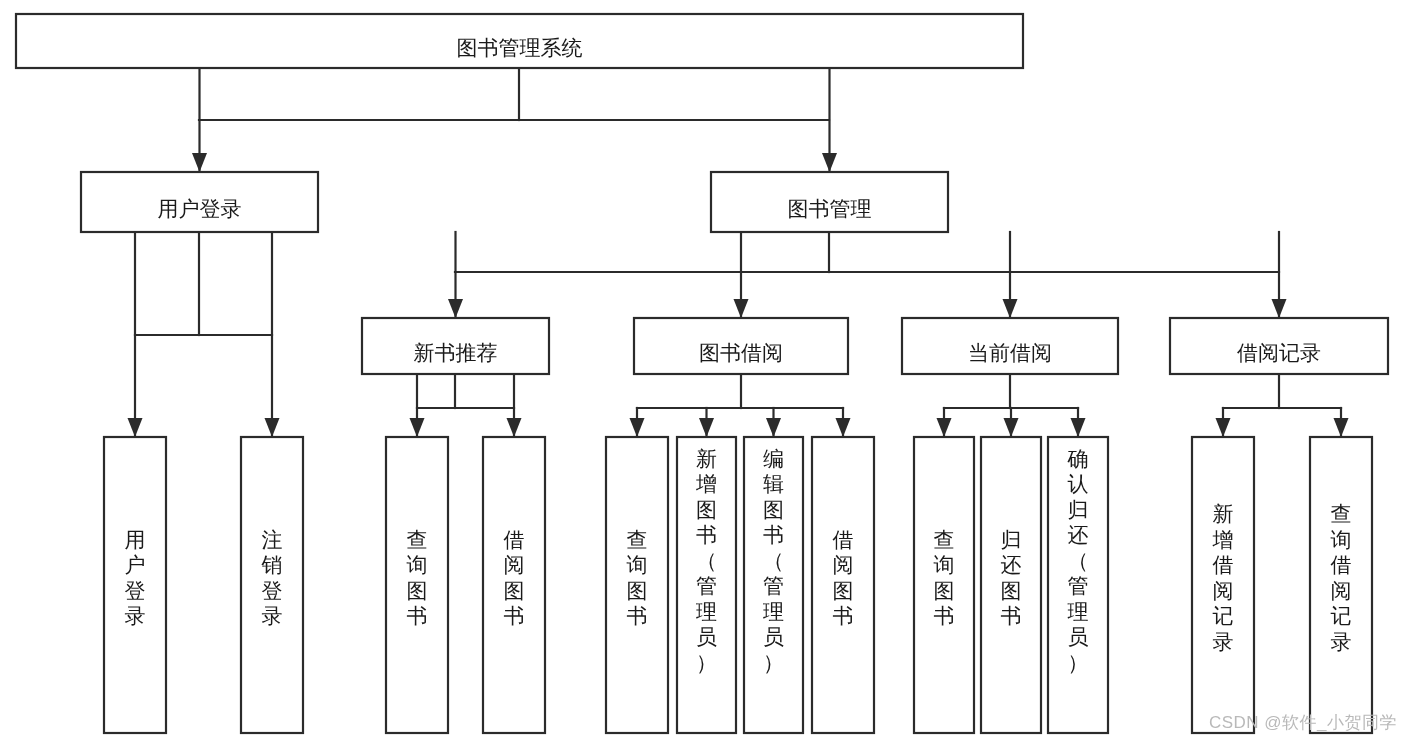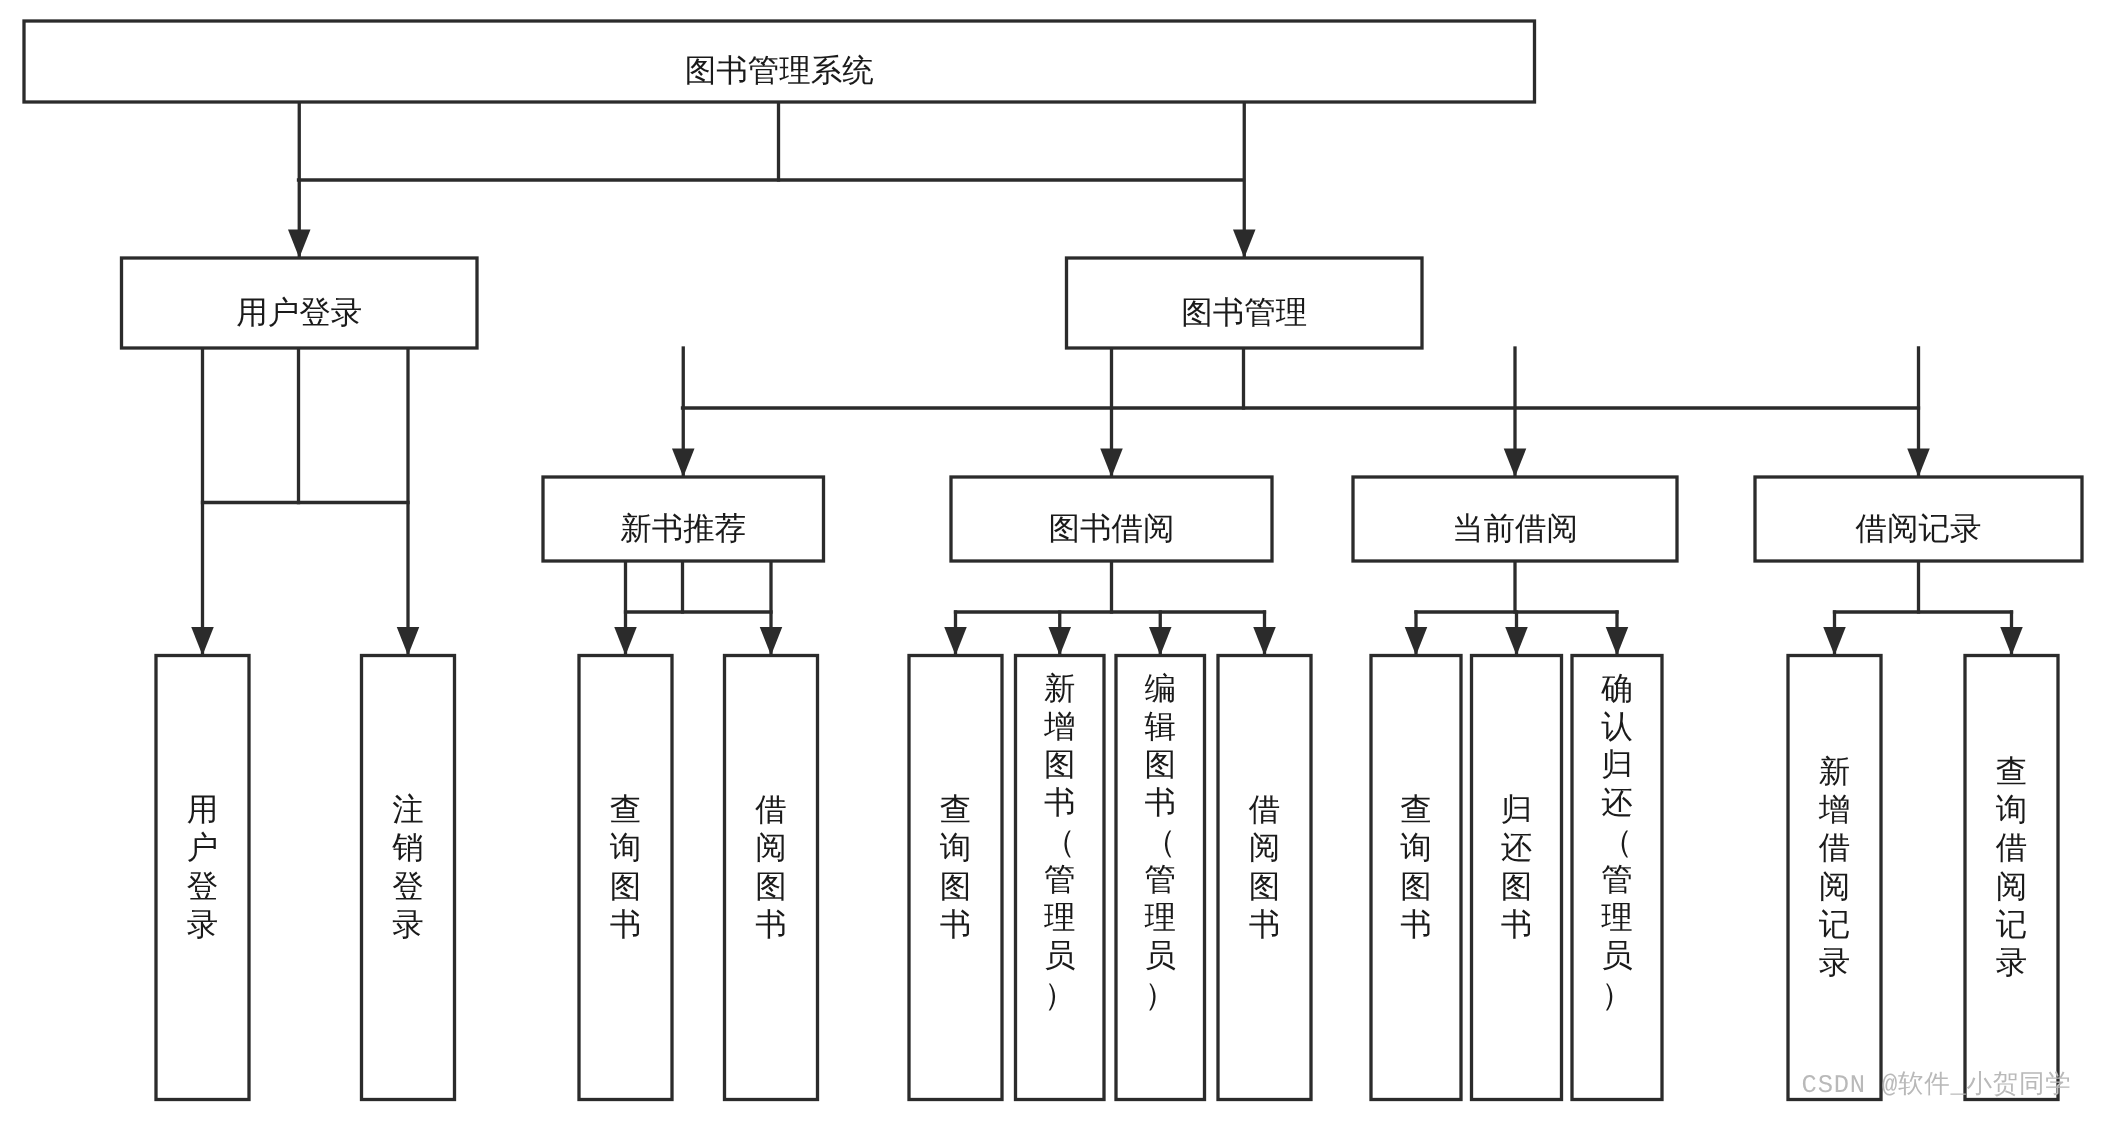--- a/index.html
+++ b/index.html
@@ -51,23 +51,23 @@
     dominant-baseline: middle;
   }
   .node-label-vert {
     font-family: "DejaVu Sans", "Liberation Sans", sans-serif;
     fill: #1a1a1a;
     font-size: 21px;
     text-anchor: middle;
   }
   .watermark {
     position: absolute;
-    right: 24px;
+    right: 8px;
     bottom: 7px;
-    font-family: Liberation Mono, monospace;
+    font-family: Liberation Sans, sans-serif;
     font-size: 17px;
     color: #b9b9b9;
     white-space: nowrap;
     letter-spacing: 0.5px;
     pointer-events: none;
   }
 </style>
 </head>
 <body>
 

